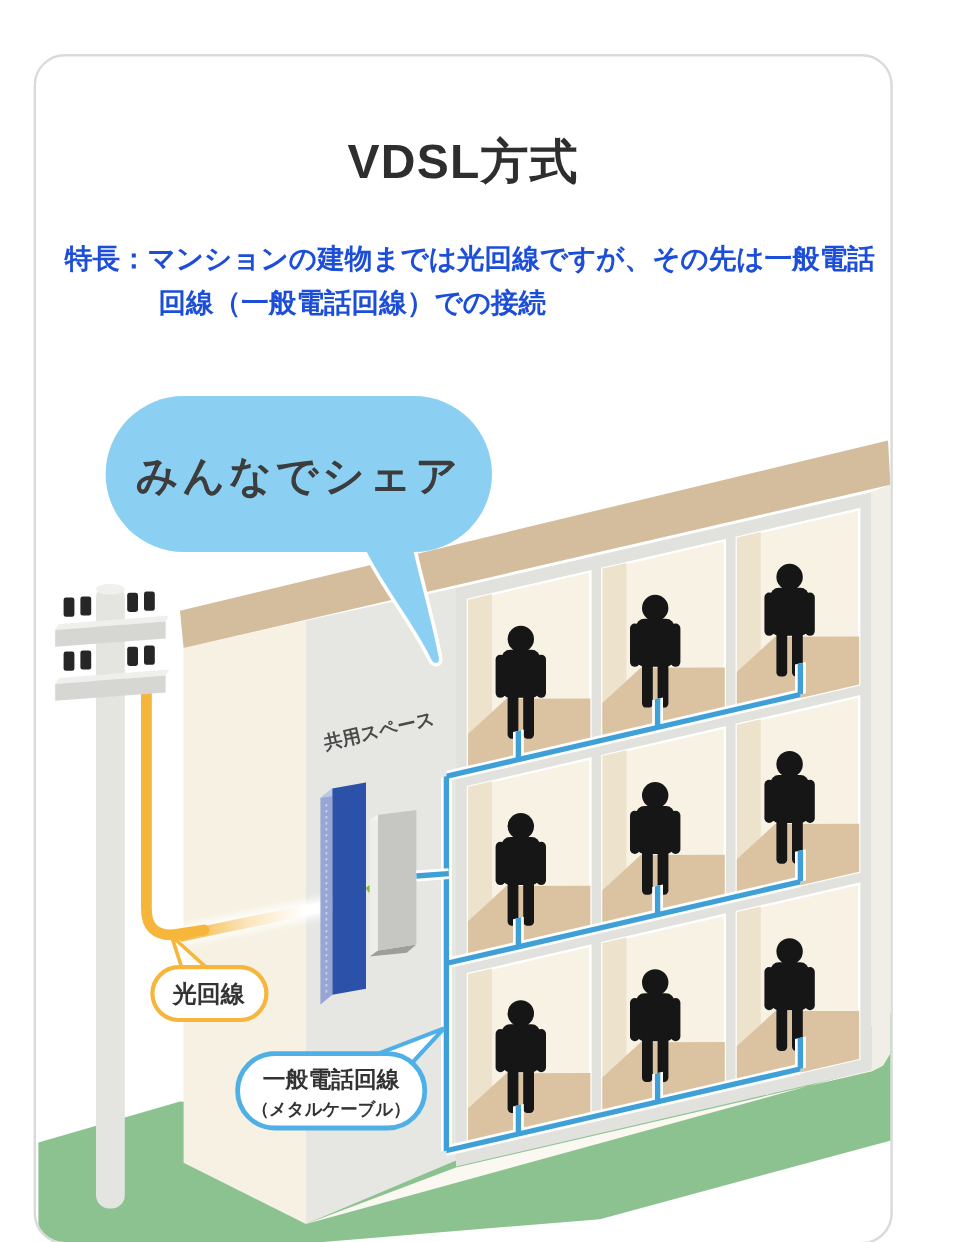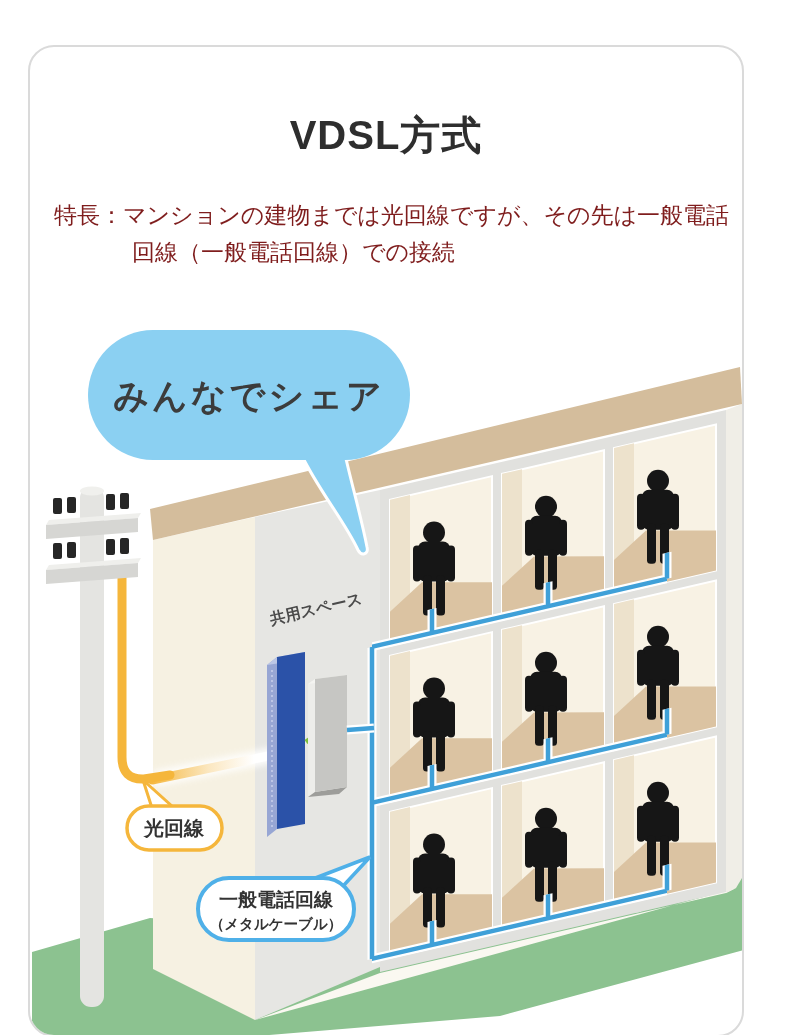--- a/index.html
+++ b/index.html
@@ -13,22 +13,22 @@
     position:absolute;left:28px;top:33px;width:716px;height:992px;
     background:#ffffff;border:2px solid #dadada;border-radius:26px;
     box-sizing:border-box;overflow:hidden;margin-top:12px;
   }
   .card-title{
     margin:64px 0 0 0;text-align:center;
     font-size:40px;line-height:48px;font-weight:700;color:#2e2e2e;
     letter-spacing:1px;
   }
   .card-desc{
-    margin:38px 0 0 24px;color:#7f1d1d;font-size:23px;line-height:37px;
-    font-weight:400;
+    margin:38px 0 0 24px;color:#1d4ed8;font-size:23px;line-height:37px;
+    font-weight:700;
   }
   .card-desc .line{white-space:nowrap;}
   .card-desc .line2{margin-left:78px;}
   .illustration{position:absolute;left:0;top:275px;width:744px;height:715px;}
   svg text{font-family:"Liberation Sans","DejaVu Sans",sans-serif;}
 </style>
 </head>
 <body>
 
 <div class="card">

